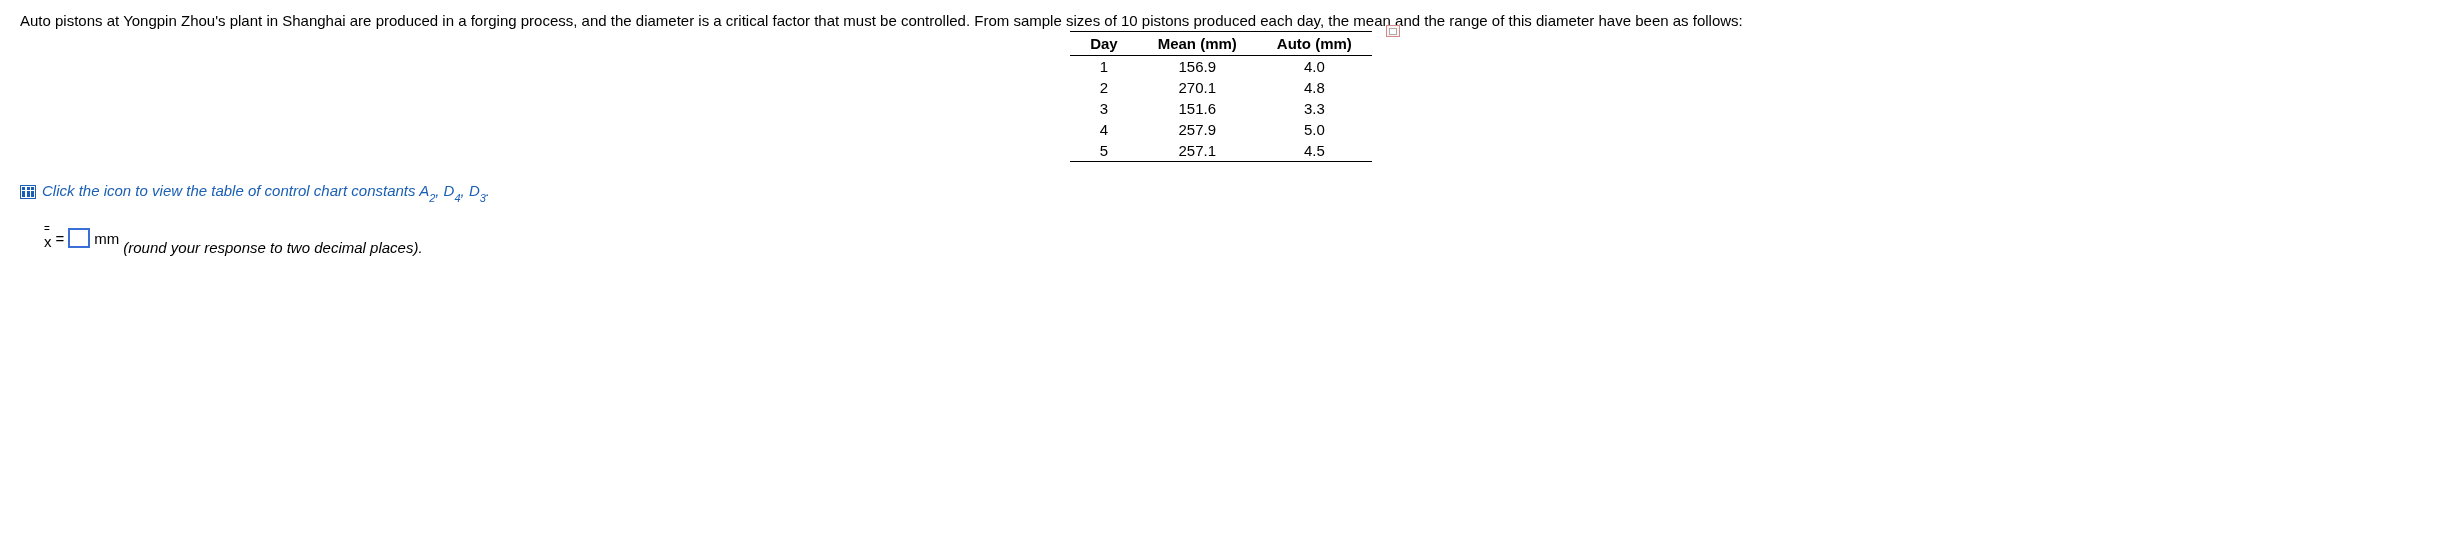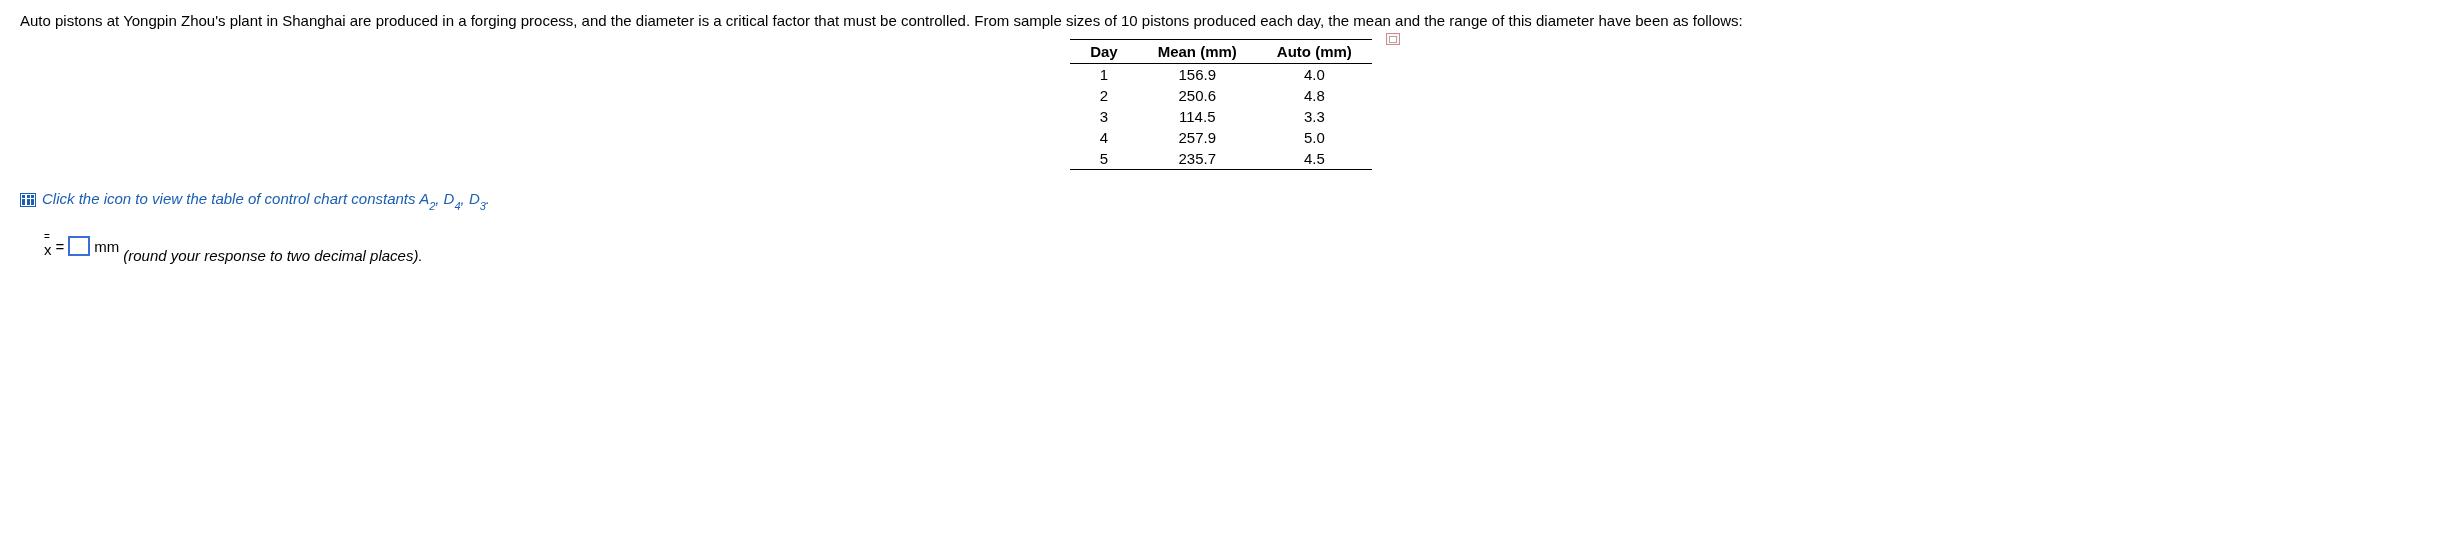--- a/index.html
+++ b/index.html
@@ -3,21 +3,21 @@
   <meta charset="utf-8">
   <style>
     * { margin: 0; padding: 0; box-sizing: border-box; }
     body {
       font-family: Arial, Helvetica, sans-serif;
       font-size: 15px;
       color: #000;
       padding: 10px 20px;
       background: #fff;
     }
-    .top-text { margin-bottom: 8px; line-height: 1.4; }
+    .top-text { line-height: 1.4; }
     .table-container {
       display: flex;
       justify-content: center;
       position: relative;
       margin-bottom: 20px;
     }
     .popup-icon {
       position: absolute;
       top: -6px;
       left: calc(50% + 165px);
@@ -137,36 +137,36 @@
       </tr>
     </thead>
     <tbody>
       <tr>
         <td>1</td>
         <td>156.9</td>
         <td>4.0</td>
       </tr>
       <tr>
         <td>2</td>
-        <td>250.6</td>
+        <td>270.1</td>
         <td>4.8</td>
       </tr>
       <tr>
         <td>3</td>
-        <td>114.5</td>
+        <td>151.6</td>
         <td>3.3</td>
       </tr>
       <tr>
         <td>4</td>
         <td>257.9</td>
         <td>5.0</td>
       </tr>
       <tr>
         <td>5</td>
-        <td>235.7</td>
+        <td>257.1</td>
         <td>4.5</td>
       </tr>
     </tbody>
   </table>
 </div>
 
 <div class="link-row">
   <span class="grid-icon">
     <span class="r">
         <span class="c"></span>

